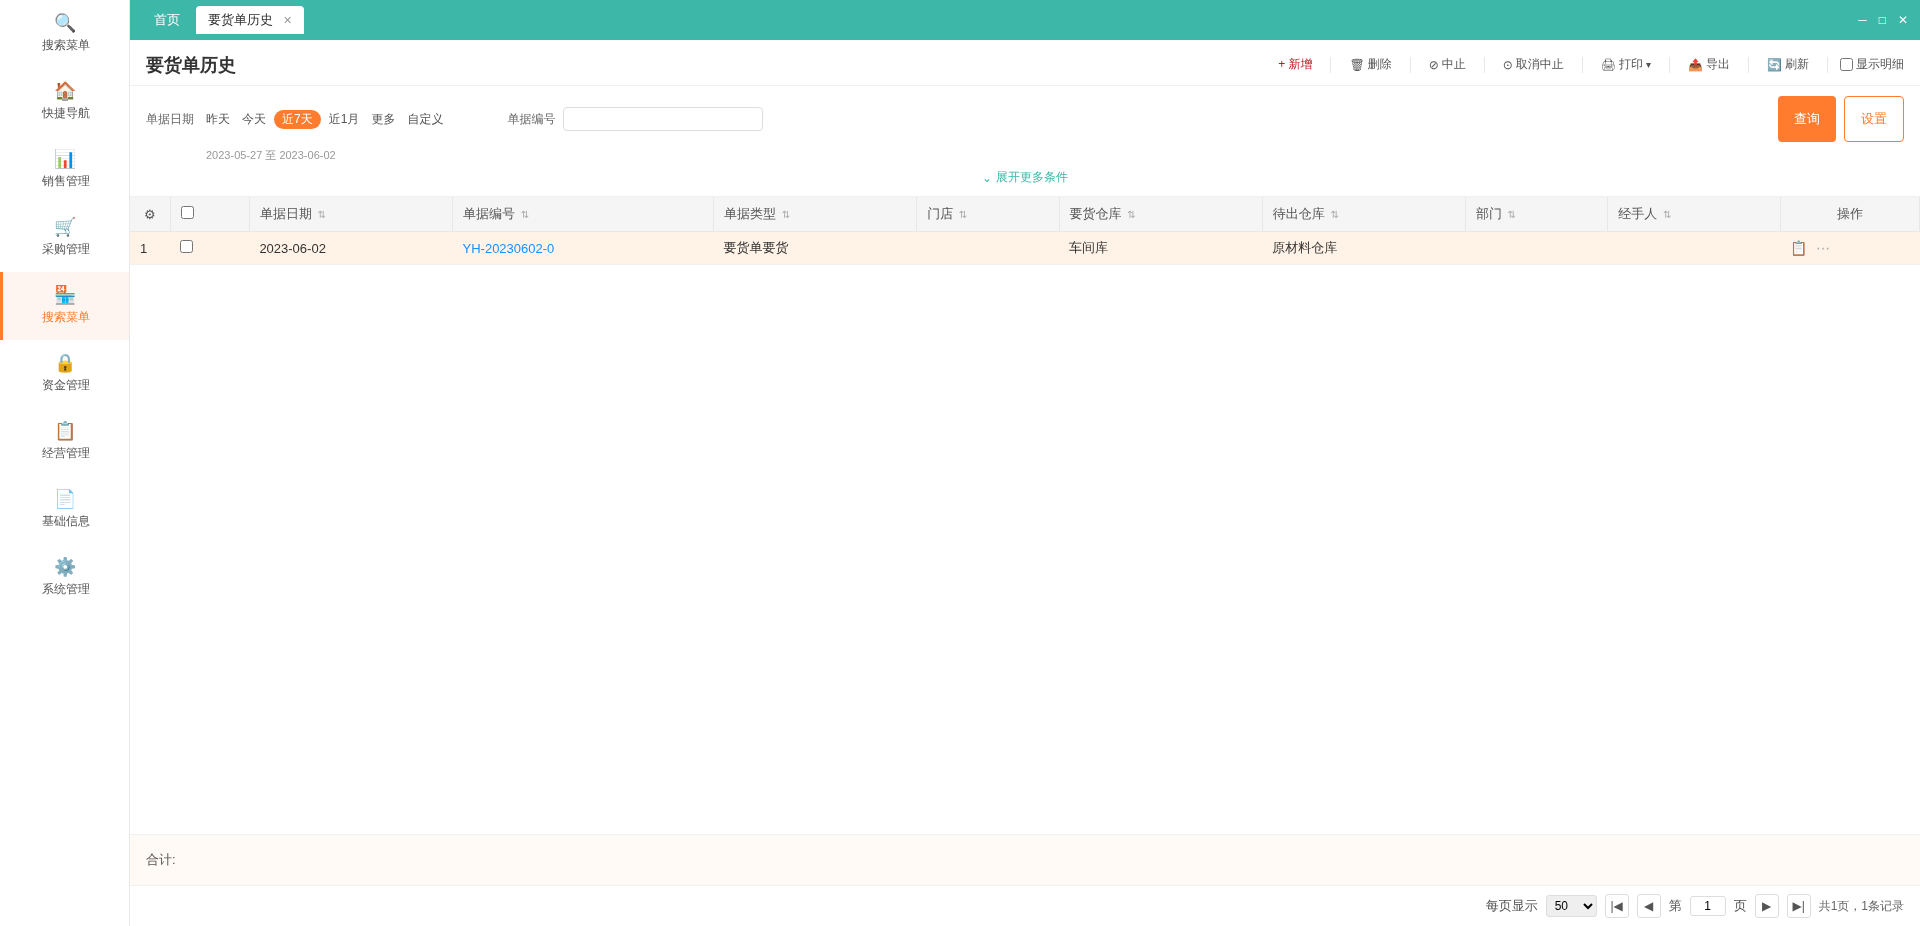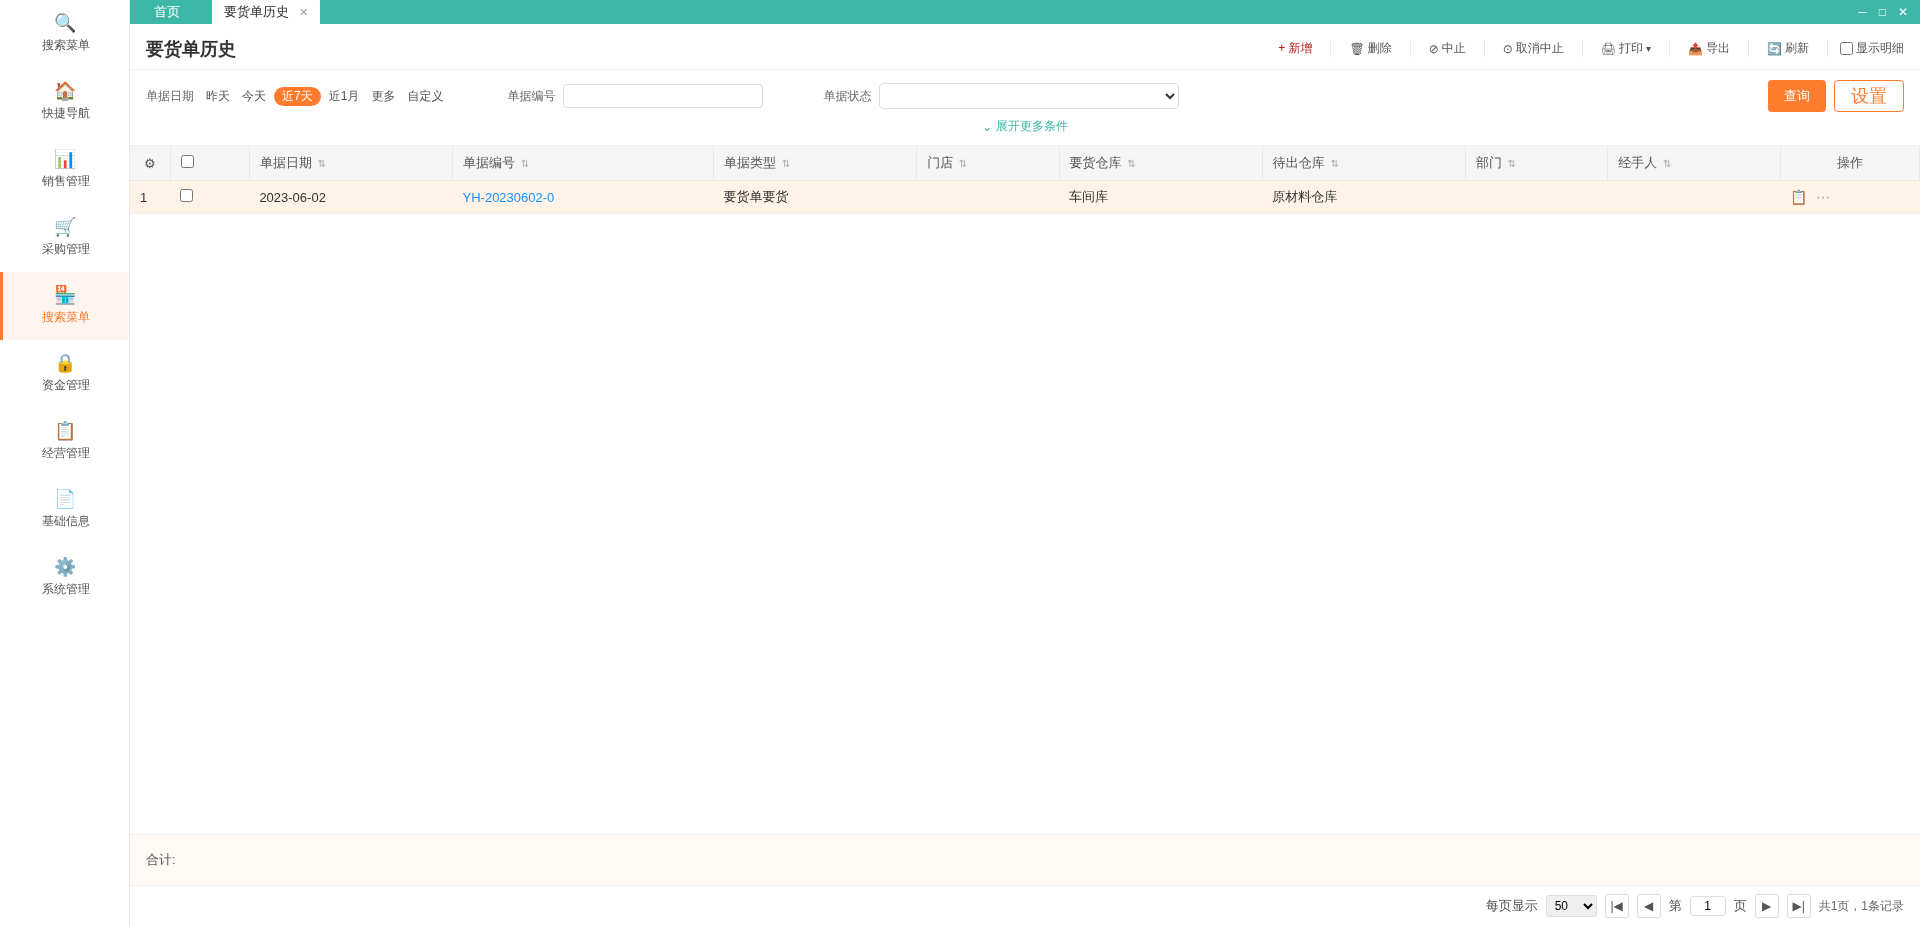--- a/index.html
+++ b/index.html
@@ -37,26 +37,26 @@
     .sidebar-item.active .icon { color: #ff7b2e; }
 
     
     .main-area {
       flex: 1;
       display: flex;
       flex-direction: column;
       overflow: hidden;
     }
     .topbar {
-      height: 24px;
+      height: 40px;
       background: #3db8a8;
       display: flex;
       align-items: center;
       padding: 0 12px;
-      gap: 20px;
+      gap: 4px;
       flex-shrink: 0;
     }
     .tab {
       height: 28px;
       padding: 0 12px;
       display: flex;
       align-items: center;
       font-size: 13px;
       color: #fff;
       cursor: pointer;
@@ -123,24 +123,24 @@
       border: none;
       padding: 0 16px;
       border-radius: 4px;
       cursor: pointer;
       font-size: 13px;
     }
     .btn-secondary {
       background: #fff;
       color: #ff7b2e;
       border: 1px solid #ff7b2e;
-      padding: 3px 16px;
+      padding: 13px 16px;
       border-radius: 4px;
       cursor: pointer;
-      font-size: 18px;
+      font-size: 13px;
     }
     .display-detail-btn {
       display: flex;
       align-items: center;
       gap: 3px;
       font-size: 12px;
       color: #555;
       cursor: pointer;
     }
 
@@ -434,33 +434,30 @@
               <span class="date-shortcut">更多</span>
               <span class="date-shortcut">自定义</span>
             </div>
         </div>
 
         <div class="filter-group" style="margin-left:40px;">
           <span class="filter-label">单据编号</span>
           <input type="text" class="filter-input" style="width: 200px;">
         </div>
 
-        <div class="filter-group" style="margin-left:40px;">
-          <span class="filter-label">单据状态</span>
-          <select class="filter-select" style="width:300px;">
-            <option value=""></option>
-          </select>
-        </div>
 
         <div style="margin-left:auto; display:flex; gap:8px;">
           <button class="btn-primary">查询</button>
           <button class="btn-secondary">设置</button>
         </div>
       </div>
 
+      <div class="filter-row" style="margin-top:4px;">
+        <span class="date-range" style="margin-left:60px;">2023-05-27 至 2023-06-02</span>
+      </div>
 
       <div class="expand-more">
         <span>⌄</span>
         <span>展开更多条件</span>
       </div>
     </div>
 
     <div class="table-area">
       <table>
         <thead>

